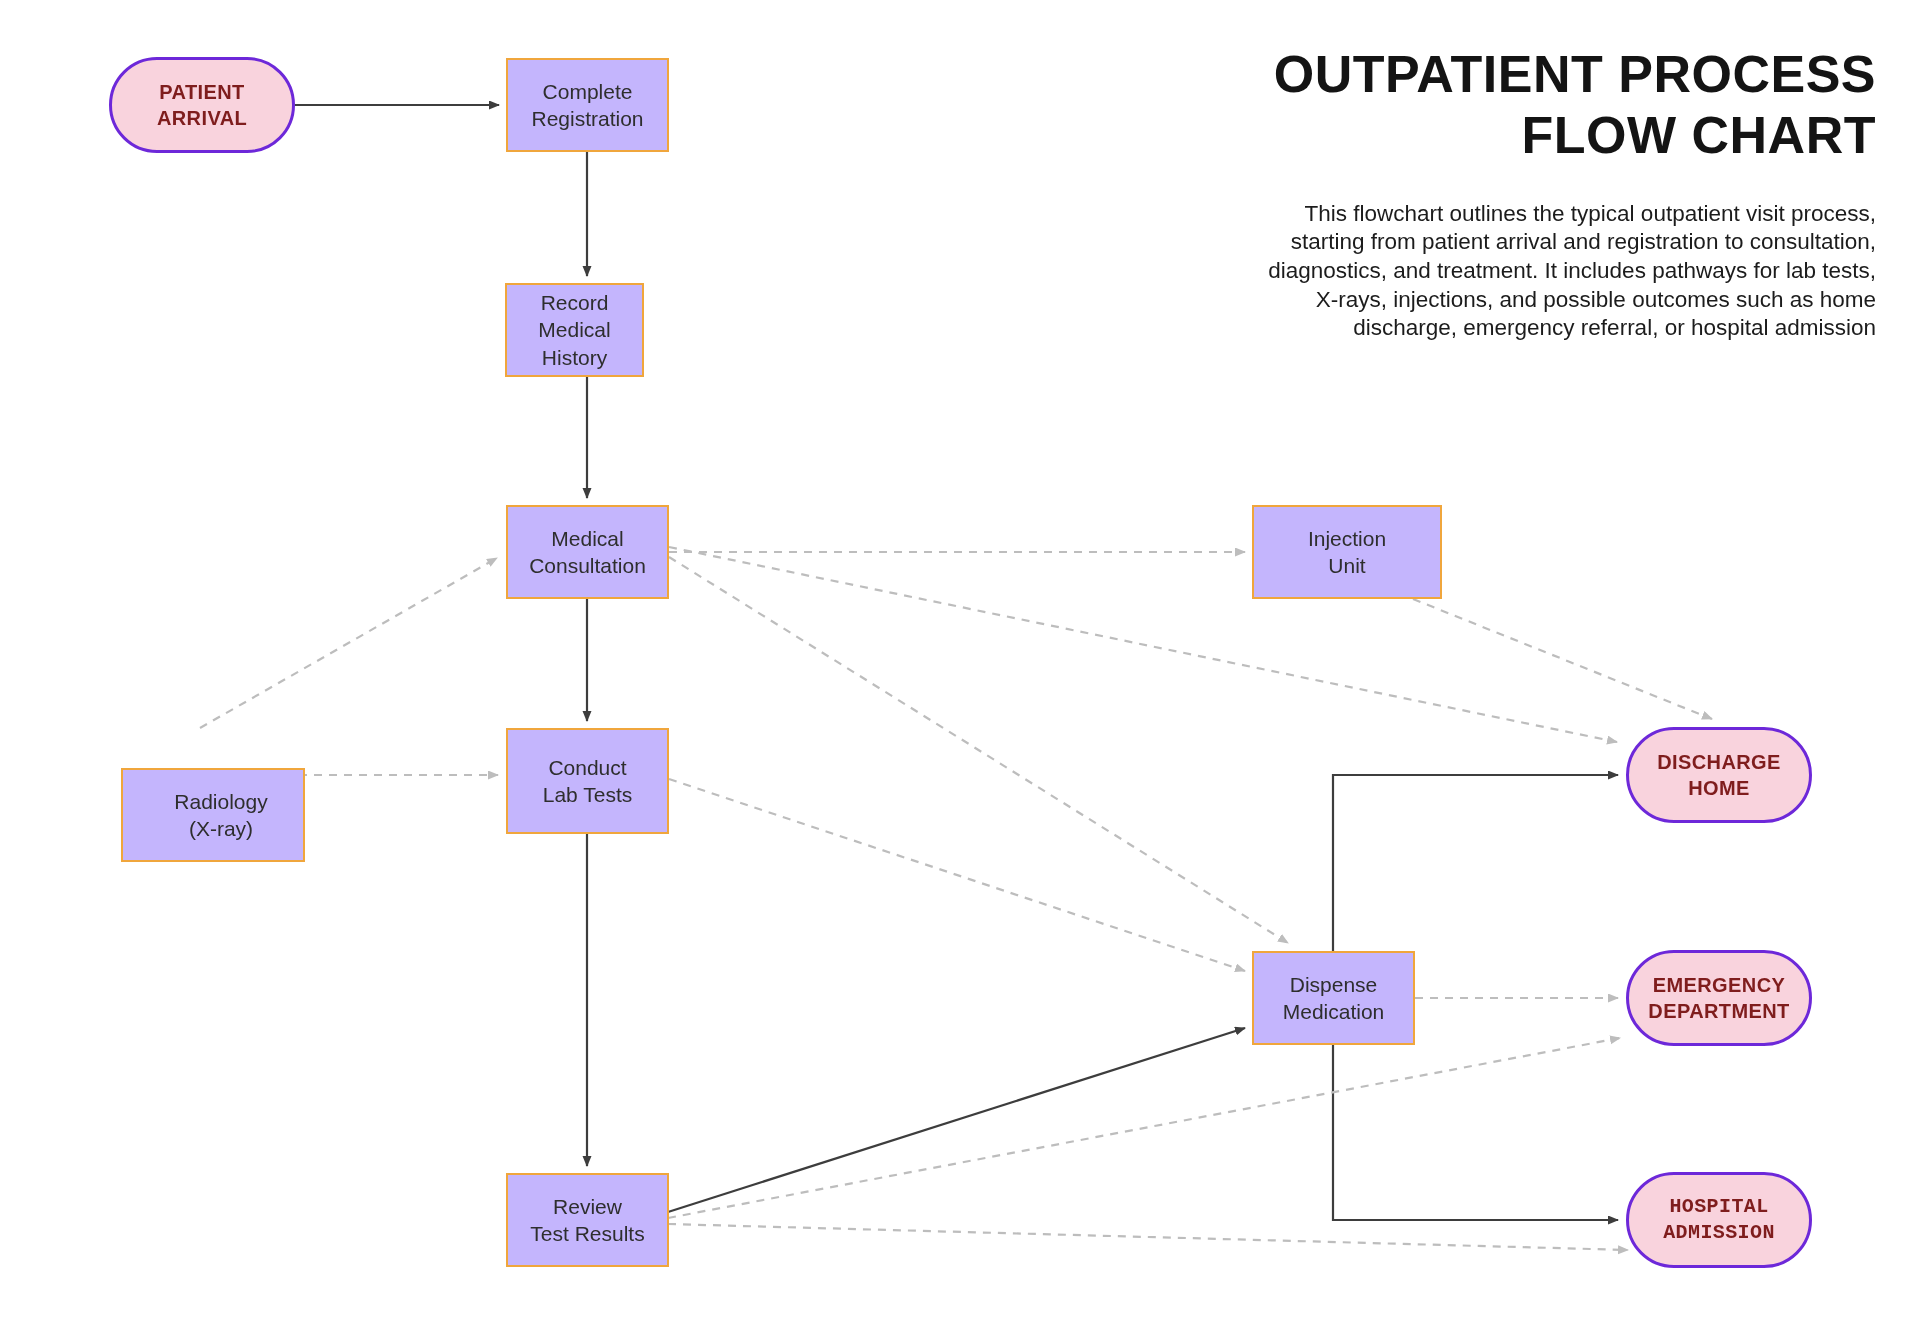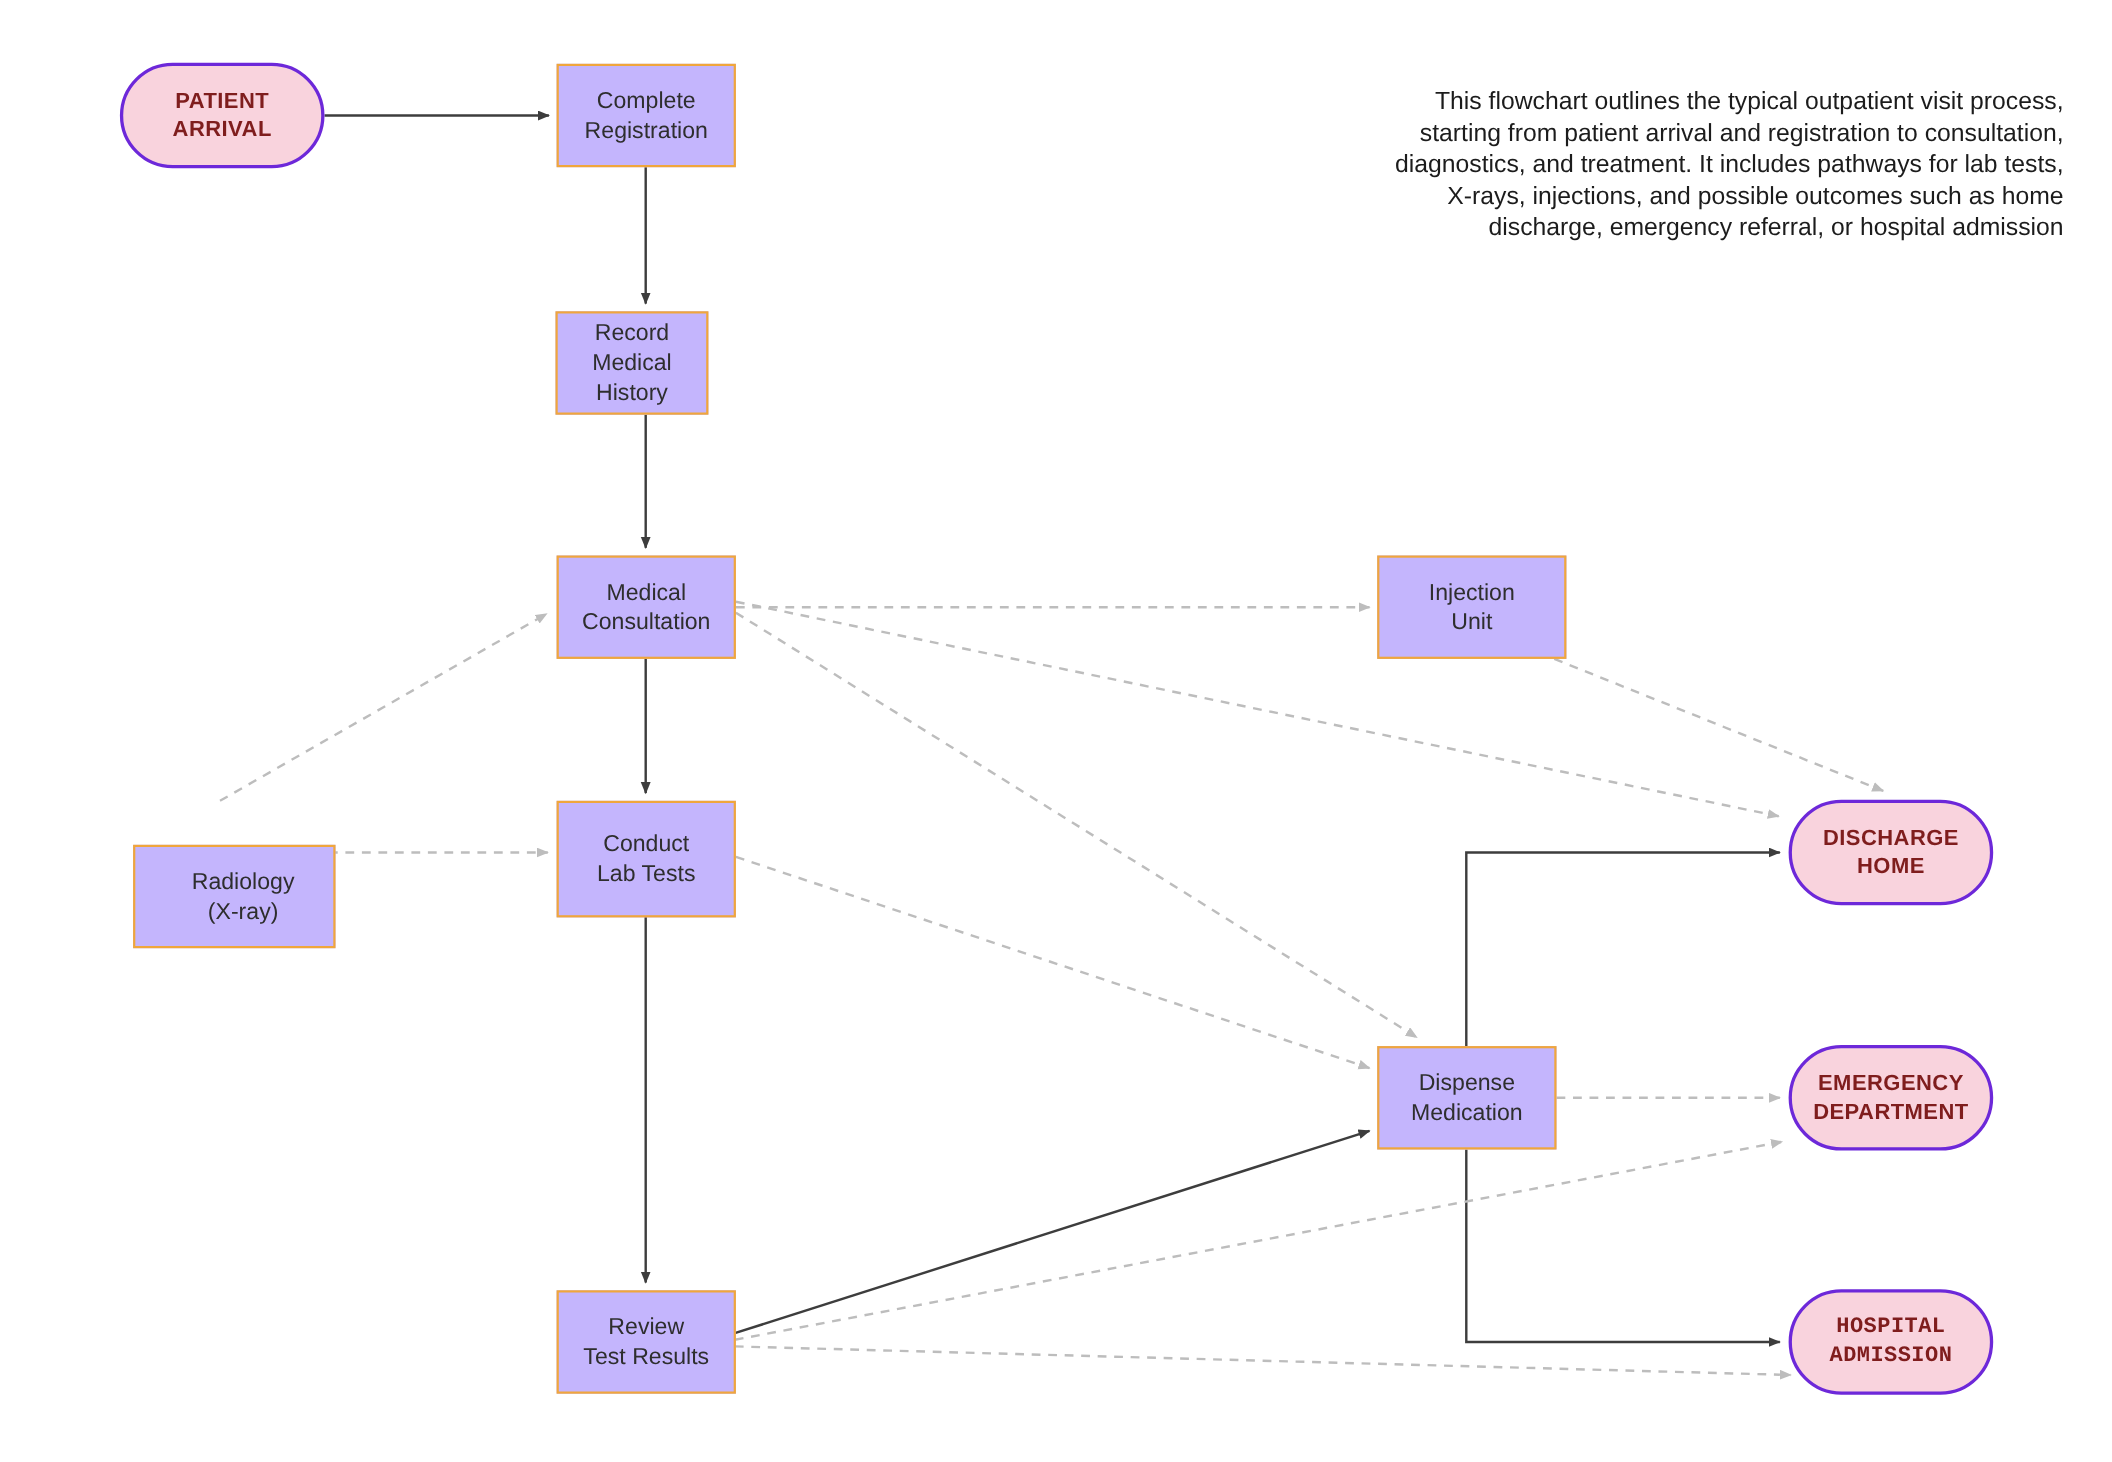--- a/index.html
+++ b/index.html
@@ -109,33 +109,35 @@
       <div class="node process" style="left: 505px; top: 283px; width: 139px; height: 94px;">Record Medical
 History</div>
       <div class="node process" style="left: 506px; top: 505px; width: 163px; height: 94px;">Medical
 Consultation</div>
       <div class="node process" style="left: 506px; top: 728px; width: 163px; height: 106px;">Conduct
 Lab Tests</div>
       <div class="node process" style="left: 121px; top: 768px; width: 184px; height: 94px; padding-left: 16px;">Radiology
 (X-ray)</div>
       <div class="node process" style="left: 506px; top: 1173px; width: 163px; height: 94px;">Review
 Test Results</div>
-      <div class="node process" style="left: 1252px; top: 505px; width: 172px; height: 94px;">Injection
+      <div class="node process" style="left: 1252px; top: 505px; width: 190px; height: 94px;">Injection
 Unit</div>
       <div class="node process" style="left: 1252px; top: 951px; width: 163px; height: 94px;">Dispense
 Medication</div>
       <div class="node terminal" style="left: 1626px; top: 727px; width: 186px; height: 96px;">DISCHARGE
 HOME</div>
       <div class="node terminal" style="left: 1626px; top: 950px; width: 186px; height: 96px;">EMERGENCY
 DEPARTMENT</div>
       <div class="node terminal" style="left: 1626px; top: 1172px; width: 186px; height: 96px; font-family: Liberation Mono, monospace;">HOSPITAL
 ADMISSION</div>
     </div>
 
   <div id="header">
+    <h1 id="page-title">OUTPATIENT PROCESS
+FLOW CHART</h1>
     <div id="page-description">This flowchart outlines the typical outpatient visit process,
 starting from patient arrival and registration to consultation,
 diagnostics, and treatment. It includes pathways for lab tests,
 X-rays, injections, and possible outcomes such as home
 discharge, emergency referral, or hospital admission</div>
   </div>
 
 </div>
 
 </body></html>

